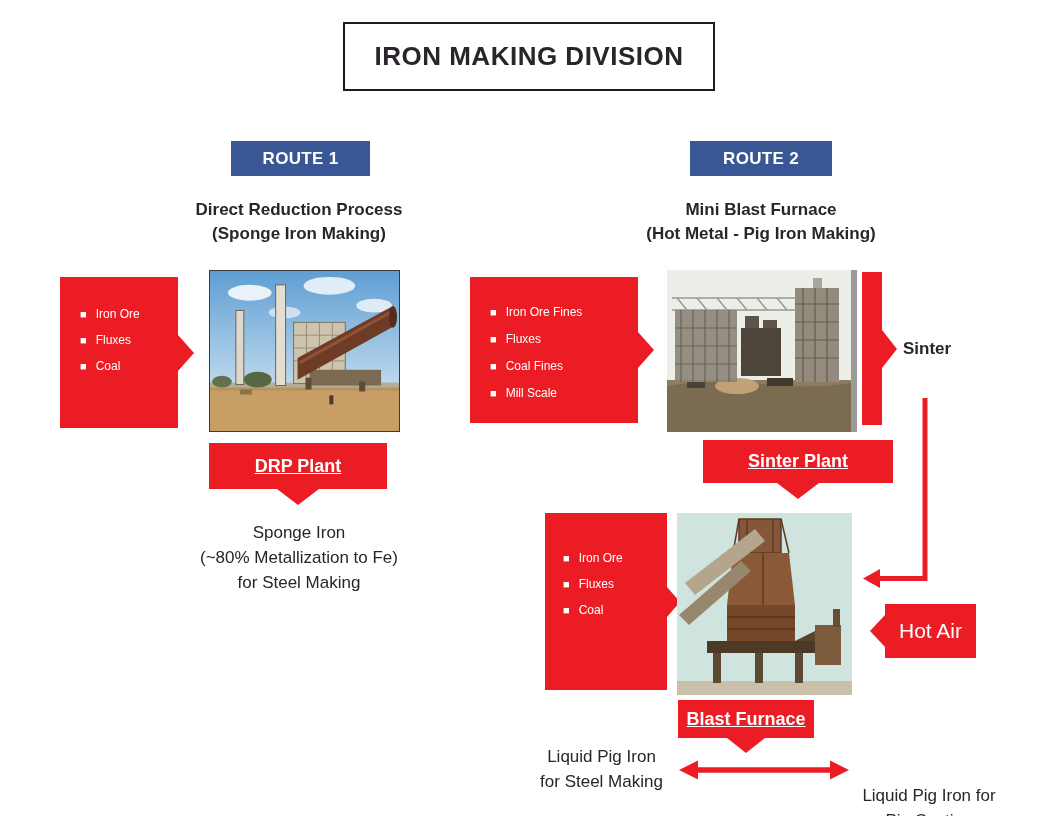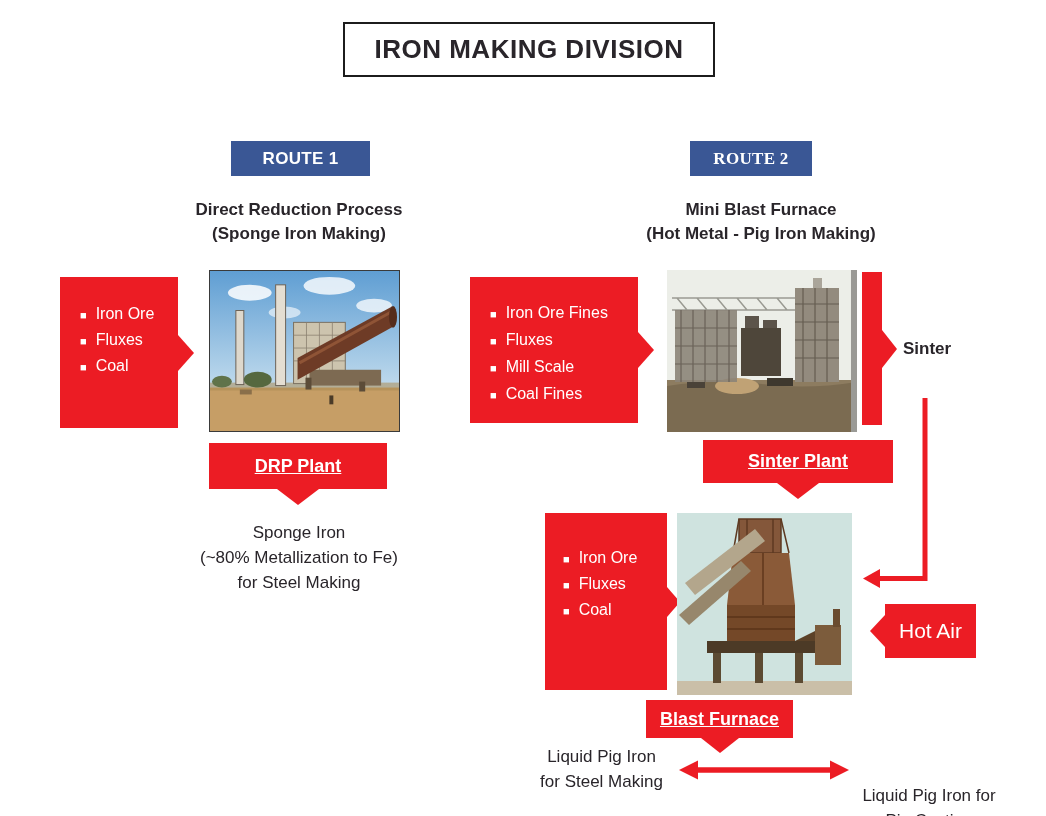--- a/index.html
+++ b/index.html
@@ -5,46 +5,46 @@
   :root{
     --red:#ec1c24;
     --blue:#3a5795;
     --ink:#262226;
   }
   html,body{margin:0;padding:0;background:#ffffff;}
   body{font-family:"Liberation Sans", sans-serif;color:var(--ink);}
   .canvas{position:relative;width:1046px;height:816px;background:#fff;overflow:hidden;}
 
   .title-box{
-    position:absolute;left:343px;top:22px;width:372px;height:55px;
+    position:absolute;left:343px;top:22px;width:372px;height:69px;
     border:2.5px solid #1c1c1c;box-sizing:border-box;
     display:flex;align-items:center;justify-content:center;
     font-size:26px;font-weight:bold;letter-spacing:.5px;color:#29252a;
   }
 
   .badge{
     position:absolute;height:35px;background:var(--blue);color:#fff;
     font-size:17px;font-weight:bold;display:flex;align-items:center;justify-content:center;
     letter-spacing:.3px;
   }
   .r1-badge{left:231px;top:141px;width:139px;}
-  .r2-badge{left:690px;top:141px;width:122px;font-family:Liberation Serif, serif;}
+  .r2-badge{left:690px;top:141px;width:142px;}
 
   .heading{
     position:absolute;text-align:center;font-size:17px;font-weight:bold;
     line-height:24px;color:#29252a;
   }
   .r1-heading{left:157px;top:198px;width:284px;}
   .r2-heading{left:601px;top:198px;width:320px;}
 
   .rbox{
     position:absolute;background:var(--red);color:#fff;box-sizing:border-box;
   }
   .rbox ul{list-style:none;margin:0;padding:0;}
-  .rbox li{display:flex;align-items:baseline;gap:9px;font-size:16px;}
+  .rbox li{display:flex;align-items:baseline;gap:9px;font-size:12px;}
   .rbox li::before{content:"■";font-size:11px;line-height:1;}
 
   .r1-inputs{left:60px;top:277px;width:118px;height:151px;padding:24px 6px 0 20px;}
   .r1-inputs li{line-height:26px;}
   .r2-inputs{left:470px;top:277px;width:168px;height:146px;padding:22px 6px 0 20px;}
   .r2-inputs li{line-height:27px;}
   .bf-inputs{left:545px;top:513px;width:122px;height:177px;padding:32px 4px 0 18px;}
   .bf-inputs li{line-height:26px;}
 
   .arrow-right::after{
@@ -66,21 +66,21 @@
     position:absolute;background:var(--red);color:#fff;font-weight:bold;font-size:18px;
     display:flex;align-items:center;justify-content:center;text-decoration:underline;
   }
   .plabel::after{
     content:"";position:absolute;top:100%;left:50%;transform:translateX(-50%);
     border-left:21px solid transparent;border-right:21px solid transparent;
     border-top:16px solid var(--red);
   }
   .r1-plabel{left:209px;top:443px;width:178px;height:46px;}
   .r2-plabel{left:667px;top:440px;width:190px;height:43px;margin-left:36px;}
-  .bf-plabel{left:646px;top:700px;width:147px;height:38px;}
+  .bf-plabel{left:678px;top:700px;width:136px;height:38px;}
   .bf-plabel::after{border-left-width:19px;border-right-width:19px;border-top-width:15px;}
 
   .outtext{position:absolute;text-align:center;font-size:17px;line-height:25px;color:#29252a;}
   .r1-out{left:157px;top:520px;width:284px;}
   .out-left{left:519px;top:744px;width:165px;}
   .out-right{left:843px;top:744px;width:172px;margin-top:39px;}
 
   .sinter-bar{position:absolute;left:862px;top:272px;width:20px;height:153px;background:var(--red);}
   .sinter-bar::after{
     content:"";position:absolute;left:100%;top:50%;transform:translateY(-50%);
@@ -172,22 +172,22 @@
 
   <div class="heading r2-heading">
     <div>Mini Blast Furnace</div>
     <div>(Hot Metal - Pig Iron Making)</div>
   </div>
 
   <div class="rbox arrow-right r2-inputs">
     <ul>
       <li>Iron Ore Fines</li>
       <li>Fluxes</li>
+      <li>Coal Fines</li>
       <li>Mill Scale</li>
-      <li>Coal Fines</li>
     </ul>
   </div>
 
   <div class="photo r2-photo">
     <svg viewBox="0 0 190 162" preserveAspectRatio="none" aria-hidden="true">
       <rect width="190" height="162" fill="#eceee8"></rect>
       <rect y="110" width="190" height="52" fill="#8d7c60"></rect>
       <path d="M0 116 Q50 108 95 114 T190 112 V162 H0 Z" fill="#7b6b51"></path>
       <ellipse cx="70" cy="116" rx="22" ry="8" fill="#c0a275"></ellipse>
       <path d="M5 28 H150 M5 40 H150 M10 28 L20 40 M30 28 L40 40 M50 28 L60 40 M70 28 L80 40 M90 28 L100 40 M110 28 L120 40 M130 28 L140 40" stroke="#9a9a92" stroke-width="1.5" fill="none"></path>

